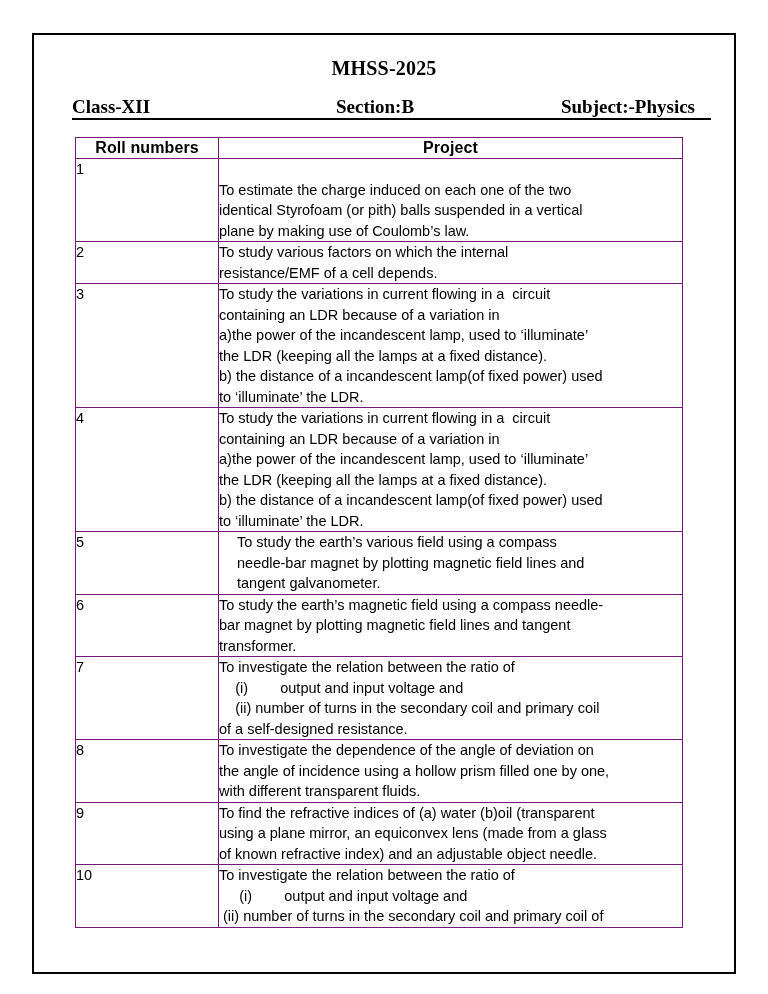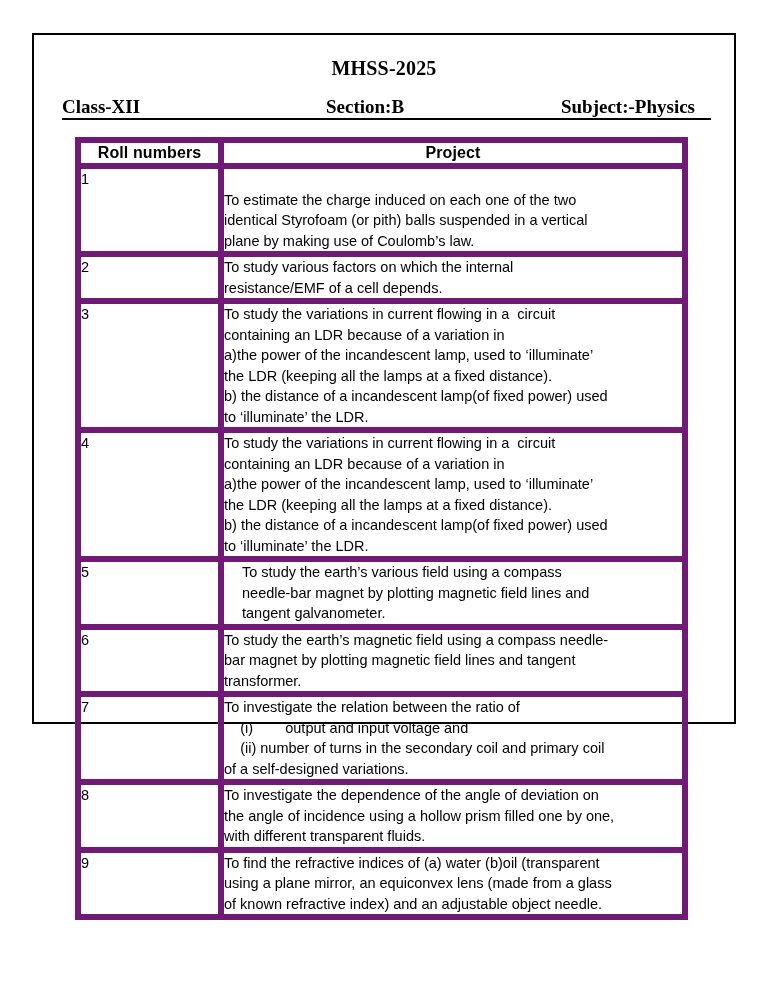--- a/index.html
+++ b/index.html
@@ -13,39 +13,39 @@
     font-family: "Liberation Sans", sans-serif;
     color: #000000;
     -webkit-font-smoothing: antialiased;
   }
 
   .page {
     position: absolute;
     left: 32px;
     top: 33px;
     width: 704px;
-    height: 691px;
+    height: 941px;
     border: 2px solid #000000;
     box-sizing: border-box;
     background: #ffffff;
   }
 
   .doc-title {
     text-align: center;
     font-family: "Liberation Serif", serif;
     font-weight: bold;
     font-size: 20px;
     line-height: 24px;
     margin-top: 21px;
     letter-spacing: 0.2px;
   }
 
   .heading-line {
     position: relative;
-    margin: 14px 0 0 0;
+    margin: 14px 0 0 10px;
     height: 26px;
     padding: 0 12px 0 12px;
     text-align: right;
   }
   .heading-inner {
     position: relative;
     display: block;
     height: 24px;
     border-bottom: 2px solid #000000;
     margin: 0 11px 0 16px;
@@ -66,21 +66,21 @@
   .table-wrap {
     margin: 17px 14px 0 41px;
   }
 
   table.projects {
     width: 607px;
     border-collapse: collapse;
     table-layout: fixed;
   }
   table.projects td, table.projects th {
-    border: 6px solid #701a75;
+    border: 1px solid #701a75;
     vertical-align: top;
     padding: 0;
   }
   col.c-roll { width: 143px; }
   col.c-proj { width: 464px; }
 
   th.head-cell {
     text-align: center;
     font-family: "Liberation Sans", sans-serif;
     font-weight: bold;
@@ -202,21 +202,21 @@
               </div>
             </td>
           </tr>
           <tr>
             <td class="roll-cell">7</td>
             <td class="proj-cell">
               <div>
                 <div class="pline">To investigate the relation between the ratio of</div>
                 <div class="pline">    (i)        output and input voltage and</div>
                 <div class="pline">    (ii) number of turns in the secondary coil and primary coil</div>
-                <div class="pline">of a self-designed variations.</div>
+                <div class="pline">of a self-designed resistance.</div>
               </div>
             </td>
           </tr>
           <tr>
             <td class="roll-cell">8</td>
             <td class="proj-cell">
               <div>
                 <div class="pline">To investigate the dependence of the angle of deviation on</div>
                 <div class="pline">the angle of incidence using a hollow prism filled one by one,</div>
                 <div class="pline">with different transparent fluids.</div>
@@ -226,17 +226,27 @@
           <tr>
             <td class="roll-cell">9</td>
             <td class="proj-cell">
               <div>
                 <div class="pline">To find the refractive indices of (a) water (b)oil (transparent</div>
                 <div class="pline">using a plane mirror, an equiconvex lens (made from a glass</div>
                 <div class="pline">of known refractive index) and an adjustable object needle.</div>
               </div>
             </td>
           </tr>
+          <tr>
+            <td class="roll-cell">10</td>
+            <td class="proj-cell">
+              <div>
+                <div class="pline">To investigate the relation between the ratio of</div>
+                <div class="pline">     (i)        output and input voltage and</div>
+                <div class="pline"> (ii) number of turns in the secondary coil and primary coil of</div>
+              </div>
+            </td>
+          </tr>
         </tbody>
     </table>
   </div>
 
 </div>
 
 </body></html>

